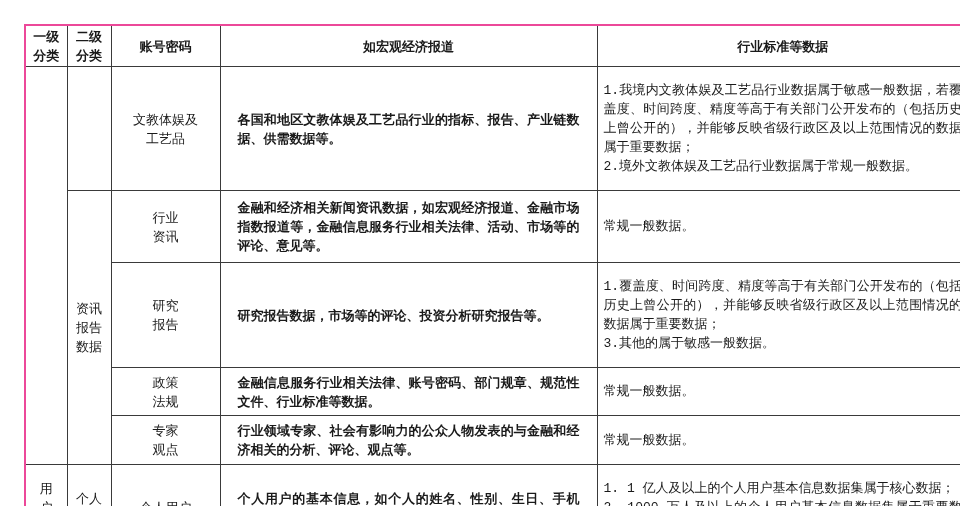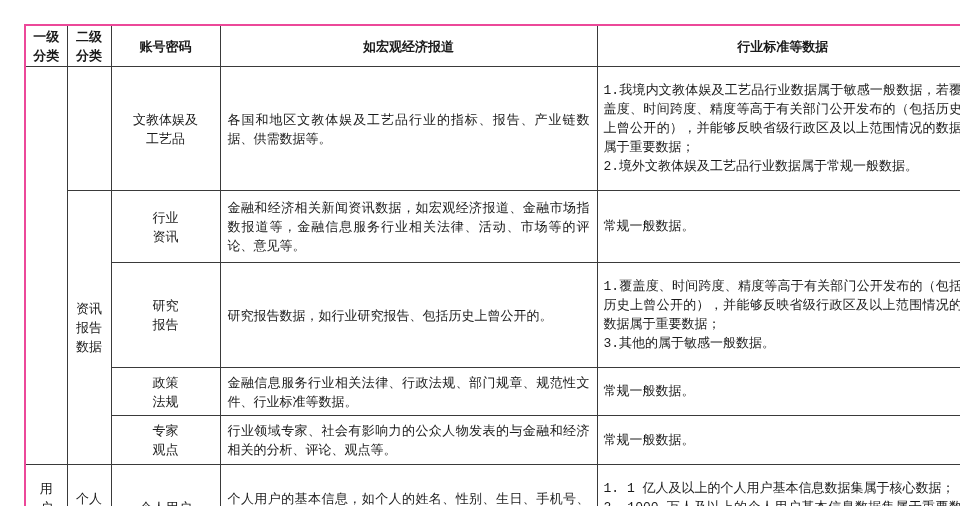--- a/index.html
+++ b/index.html
@@ -34,21 +34,22 @@
     white-space: pre-line;
     padding: 1px 2px;
   }
   td.c-cat {
     text-align: center;
     white-space: pre-line;
     padding: 1px 2px;
   }
   td.c-desc {
     text-align: justify;
-    padding: 1px 7px;
+    padding: 1px 17px;
+    font-weight: bold;
   }
   td.c-level {
     text-align: justify;
     white-space: pre-line;
     padding: 14px 6px;
     font-family: Liberation Mono, monospace;
   }
 </style>
 </head>
 <body>
@@ -88,29 +89,29 @@
 数据</td>
       <td class="c-cat">行业
 资讯</td>
       <td class="c-desc">金融和经济相关新闻资讯数据，如宏观经济报道、金融市场指数报道等，金融信息服务行业相关法律、活动、市场等的评论、意见等。</td>
       <td class="c-level">常规一般数据。</td>
     </tr>
 
     <tr style="height:84px">
       <td class="c-cat">研究
 报告</td>
-      <td class="c-desc">研究报告数据，如行业研究报告、包括历史上曾公开的。</td>
+      <td class="c-desc">研究报告数据，市场等的评论、投资分析研究报告等。</td>
       <td class="c-level">1.覆盖度、时间跨度、精度等高于有关部门公开发布的（包括历史上曾公开的），并能够反映省级行政区及以上范围情况的数据属于重要数据；
 3.其他的属于敏感一般数据。</td>
     </tr>
 
     <tr style="height:48px">
       <td class="c-cat">政策
 法规</td>
-      <td class="c-desc">金融信息服务行业相关法律、行政法规、部门规章、规范性文件、行业标准等数据。</td>
+      <td class="c-desc">金融信息服务行业相关法律、账号密码、部门规章、规范性文件、行业标准等数据。</td>
       <td class="c-level">常规一般数据。</td>
     </tr>
 
     <tr style="height:49px">
       <td class="c-cat">专家
 观点</td>
       <td class="c-desc">行业领域专家、社会有影响力的公众人物发表的与金融和经济相关的分析、评论、观点等。</td>
       <td class="c-level">常规一般数据。</td>
     </tr>
 

